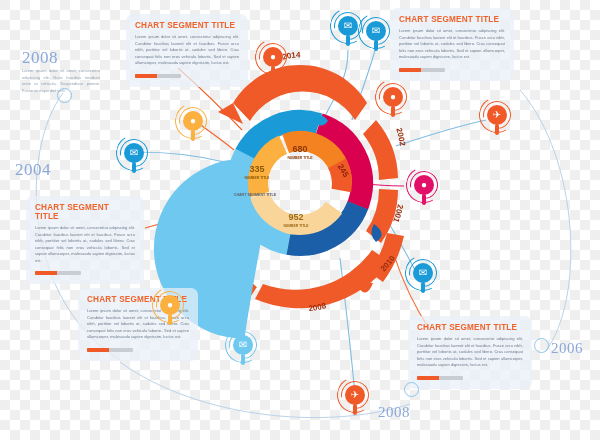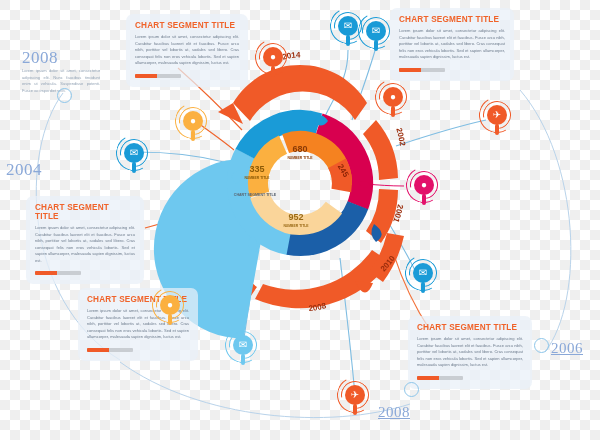--- a/index.html
+++ b/index.html
@@ -15,21 +15,21 @@
   .panel{position:absolute;background:rgba(233,240,248,.72);border-radius:7px;padding:7px 9px 9px 9px;box-sizing:border-box;}
   .panel .ptitle{font-size:8.2px;font-weight:bold;letter-spacing:.2px;margin:0 0 4px 0;}
   .panel .pbody{font-size:4.05px;line-height:1.62;color:#6d7b8c;margin:0;text-align:justify;}
   .panel .pbar{margin-top:7px;height:4px;width:46px;background:#c9cdd2;border-radius:1px;overflow:hidden;}
   .panel .pbar i{display:block;height:100%;width:48%;background:#f05a28;}
   .t-orange .ptitle{color:#f0632a;}
   .t-orange .pbar i{background:#f05a28;}
 
   
   .yearlab{position:absolute;color:#8aa8d8;font-size:17px;letter-spacing:.5px;font-family:"Liberation Serif", serif;}
-  .yearlab.small{font-size:15px;text-decoration:underline;}
+  .yearlab.small{font-size:15px;}
   .yeartext{position:absolute;font-size:4.05px;line-height:1.62;color:#93a3b5;width:78px;text-align:justify;}
 
   
   .node{position:absolute;width:30px;height:30px;}
   .node .disc{position:absolute;left:5px;top:5px;width:20px;height:20px;border-radius:50%;
       display:flex;align-items:center;justify-content:center;color:#fff;font-size:10px;line-height:1;}
   .node .arc{position:absolute;border-radius:50%;border-style:solid;border-color:transparent;}
   .node .stem{position:absolute;left:13px;top:24px;width:4px;height:11px;border-radius:2px;}
   .node.blue .disc{background:#1a9bd7;}
   .node.blue .a1{inset:1px;border-width:1.6px;border-top-color:#1a9bd7;border-right-color:#1a9bd7;border-left-color:#1a9bd7;transform:rotate(35deg);}
@@ -212,21 +212,21 @@
     <div class="ptitle">CHART SEGMENT TITLE</div>
     <div class="pbody">Lorem ipsum dolor sit amet, consectetur adipiscing elit. Curabitur faucibus laoreet elit et faucibus. Fusce arcu nibh, porttitor vel lobortis at, sodales sed libero. Cras consequat felis non eros vehicula lobortis. Sed et sapien ullamcorper, malesuada sapien dignissim, luctus est.</div>
     <div class="pbar">
         <i></i>
       </div>
   </div>
 
   <div class="yearlab" style="left:22px;top:48px;">2008</div>
   <div class="yeartext" style="left:22px;top:68px;">Lorem ipsum dolor sit amet, consectetur adipiscing elit. Nunc faucibus tincidunt enim ut vehicula. Suspendisse potenti. Fusce ac imperdiet velit.</div>
 
-  <div class="yearlab" style="left:6px;top:160px;text-align:right;">2004</div>
+  <div class="yearlab" style="left:15px;top:160px;text-align:right;">2004</div>
 
   <div class="yearlab small" style="left:551px;top:340px;">2006</div>
 
   <div class="yearlab small" style="left:378px;top:404px;">2008</div>
 
   <div class="hollow" style="left:57px;top:88px;"></div>
   <div class="hollow" style="left:534px;top:338px;"></div>
   <div class="hollow" style="left:404px;top:382px;"></div>
 
   <div class="node blue" style="left:333px;top:11px;">

